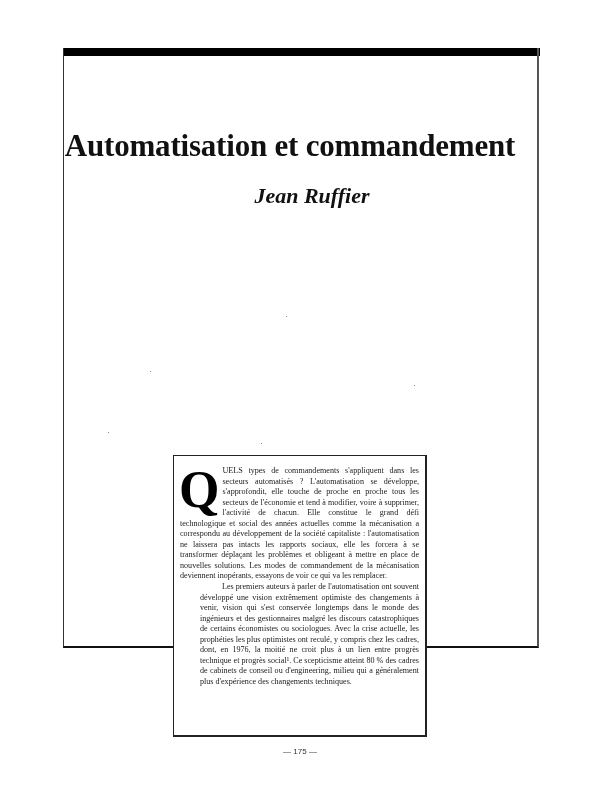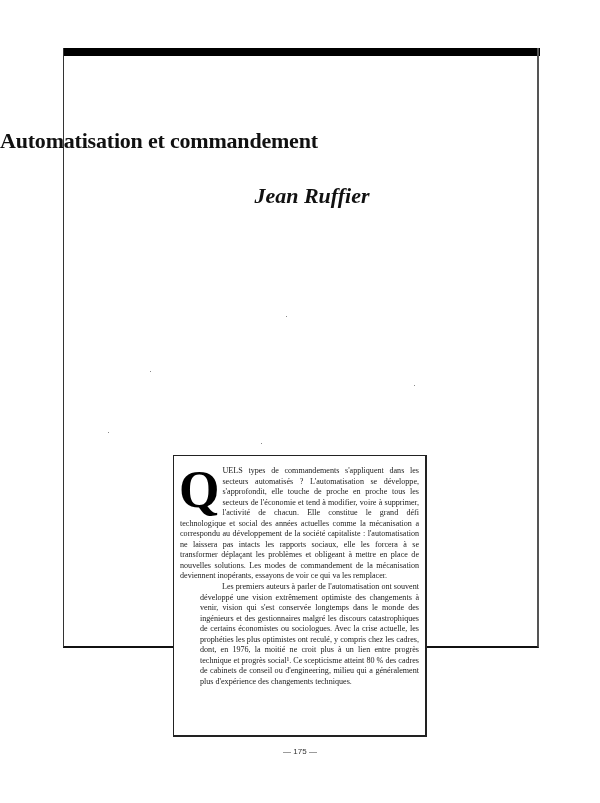--- a/index.html
+++ b/index.html
@@ -32,21 +32,22 @@
       top: 48px;
       width: 477px;
       height: 8px;
       background: #000;
     }
     .title {
       position: absolute;
       left: 0;
       width: 580px;
       top: 128px;
-      font-size: 22px;
+      text-align: center;
+      font-size: 31px;
       font-weight: bold;
       letter-spacing: -0.2px;
       color: #111;
     }
     .author {
       position: absolute;
       left: 0;
       width: 600px;
       top: 183px;
       text-align: center;

